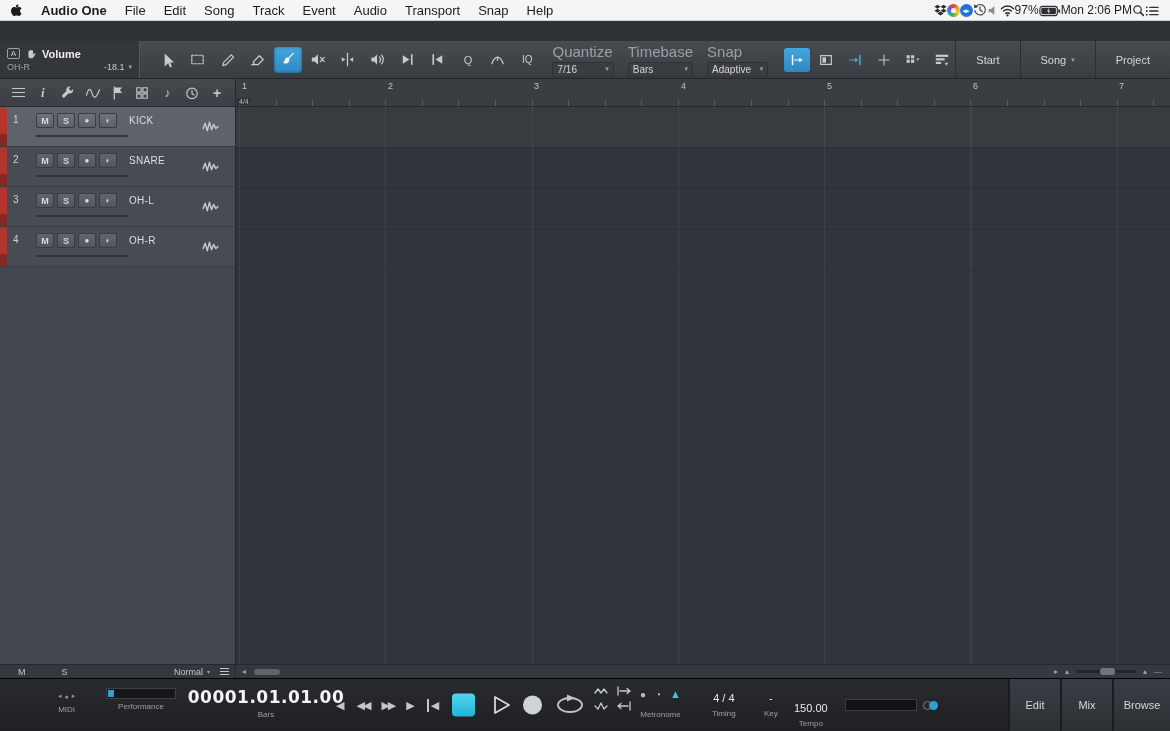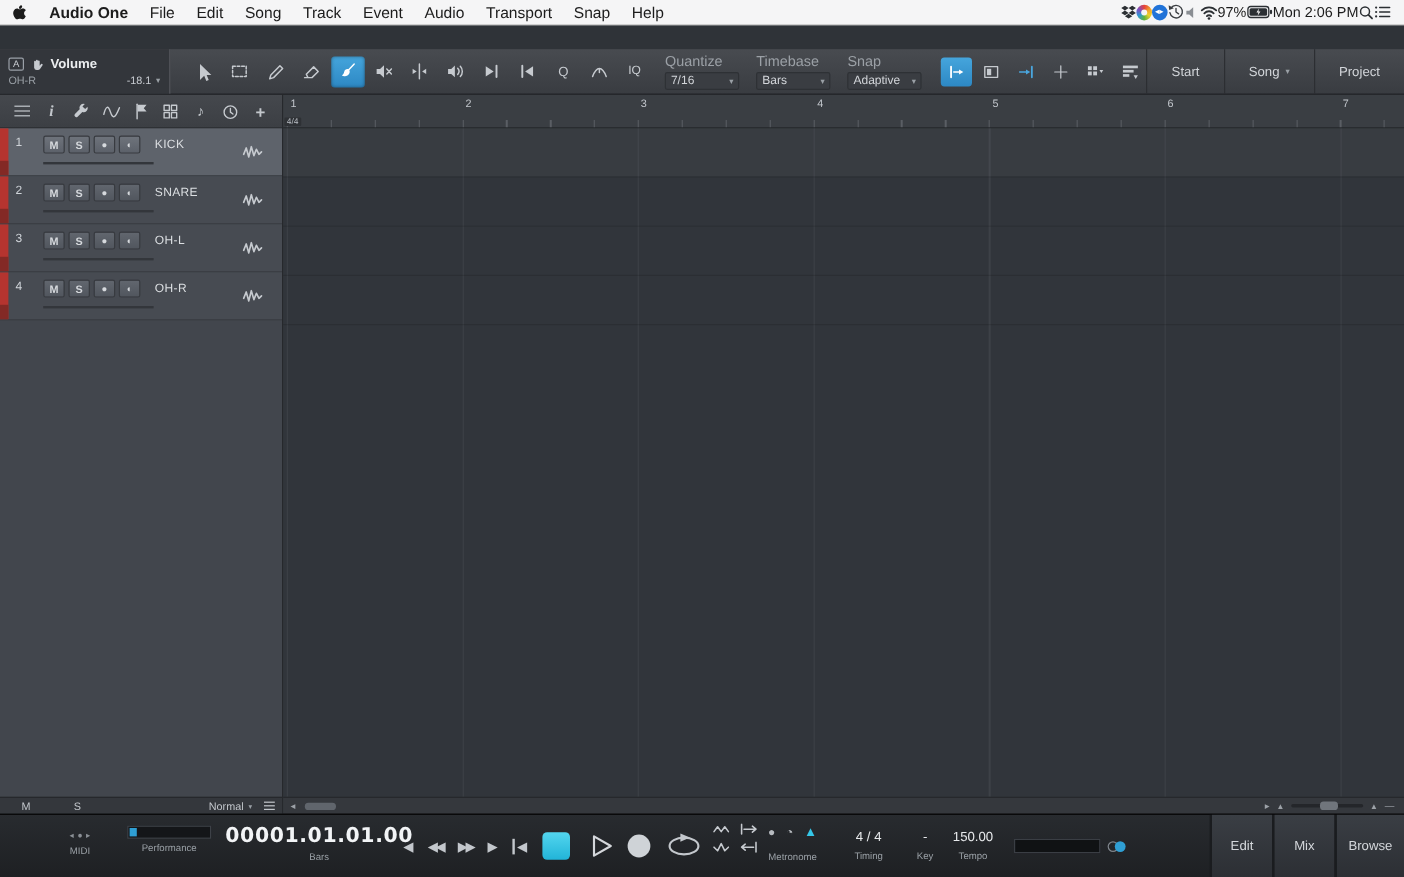--- a/index.html
+++ b/index.html
@@ -5,21 +5,21 @@
 *{box-sizing:border-box;margin:0;padding:0}
 html,body{width:1170px;height:731px;overflow:hidden;background:#2f3338;font-family:"Liberation Sans",sans-serif;-webkit-font-smoothing:antialiased}
 .screen{position:relative;width:1170px;height:731px}
 svg{display:block}
 .s{stroke:#c6cacf;fill:none;stroke-width:1.3;stroke-linecap:round;stroke-linejoin:round}
 .f{fill:#c6cacf}
 
 
 .menubar{position:absolute;top:0;left:0;right:0;height:21px;background:#f5f5f6;border-bottom:1px solid #cfcfcf;display:flex;align-items:center;padding:0 10px;gap:18px;font-size:13px;color:#1c1c1c;z-index:30}
 .menubar .app-name{font-weight:bold}
-.menu-right{margin-left:auto;display:flex;align-items:center;font-size:12px}
+.menu-right{margin-left:auto;display:flex;align-items:flex-end;font-size:12px}
 .mi{display:flex;align-items:center}
 .colorwheel{width:13px;height:13px;border-radius:50%;background:conic-gradient(#e7413a,#f1a22c,#ead22c,#5db33c,#2f9ad4,#7c4fc4,#e7413a);position:relative}
 .colorwheel::after{content:"";position:absolute;inset:4px;border-radius:50%;background:#f5f5f6}
 .bluebadge{width:13px;height:13px;border-radius:50%;background:#2173d8;color:#fff;font-size:7px;display:flex;align-items:center;justify-content:center}
 .batt-txt{font-size:12px}
 
 
 .titlebar{position:absolute;top:21px;left:0;right:0;height:20px;background:linear-gradient(#404349,#35383d);display:flex;align-items:center;justify-content:center;z-index:29}
 .lights{position:absolute;left:9px;top:4px;display:flex;gap:8px}
 .light{width:12px;height:12px;border-radius:50%}
@@ -36,21 +36,21 @@
 .autom .param{font-size:11px;font-weight:bold;color:#eceef0}
 .autom .r2{display:flex;align-items:center;font-size:9px;color:#9aa0a6}
 .autom .aval{margin-left:auto;color:#c9cdd2}
 .autom .aarr{margin-left:4px;font-size:7px;color:#9aa0a6}
 .tools{display:flex;align-items:center;gap:2px;margin-left:14px}
 .tool{width:28px;height:26px;border-radius:3px;display:flex;align-items:center;justify-content:center;color:#c6cacf;font-size:11px}
 .tool.active{background:linear-gradient(#45a5dc,#2d88c4);box-shadow:inset 0 0 3px rgba(0,0,0,.4)}
 .tool.active .s{stroke:#fff}.tool.active .f{fill:#fff}
 .lbl-iq{font-size:10px;font-weight:normal;color:#c9cdd2;margin:0 6px 0 8px}
 .ddgroup{display:flex;flex-direction:column;margin-left:14px;width:76px}
-.ddgroup .dlabel{font-size:12px;color:#9ba0a6;margin-bottom:2px}
+.ddgroup .dlabel{font-size:15px;color:#9ba0a6;margin-bottom:2px}
 .ddgroup .dval{display:flex;align-items:center;font-size:10px;color:#d3d6da;background:#3a3d42;border:1px solid #2e3135;border-radius:2px;padding:1px 4px;height:15px}
 .ddgroup .darr{margin-left:auto;font-size:7px;color:#9aa0a6}
 .viewbtns{display:flex;align-items:center;gap:3px;margin-left:16px}
 .vb{width:26px;height:24px;border-radius:3px;display:flex;align-items:center;justify-content:center;color:#c6cacf}
 .vb.activeblue{background:linear-gradient(#45a5dc,#2d88c4)}
 .vb.activeblue .s{stroke:#fff}.vb.activeblue .f{fill:#fff}
 .vb.blueglyph .s{stroke:#4aa6de}.vb.blueglyph .f{fill:#4aa6de}
 .tb-right{margin-left:auto;display:flex;height:100%}
 .tb-btn{display:flex;align-items:center;justify-content:center;gap:5px;height:100%;padding:0 20px;font-size:11px;color:#d2d5d9;border-left:1px solid #2c2e32}
 .tb-btn .darr{font-size:7px;color:#9aa0a6}
@@ -614,21 +614,21 @@
     </div>
 
     <div class="tp-block" style="left:712px;top:11px">
       <span class="tpval">4 / 4</span>
       <span class="tp-sub">Timing</span>
     </div>
     <div class="tp-block" style="left:764px;top:11px">
       <span class="tpval">-</span>
       <span class="tp-sub">Key</span>
     </div>
-    <div class="tp-block" style="left:794px;top:11px">
+    <div class="tp-block" style="left:794px;top:21px">
       <span class="tpval">150.00</span>
       <span class="tp-sub">Tempo</span>
     </div>
 
     <div class="tp-block" style="left:845px;top:20px;flex-direction:row">
       <span class="levelmeter"><span class="levelfill"></span></span>
       <span class="stoggle">
           <span class="stog-a"></span>
           <span class="stog-b"></span>
         </span>

